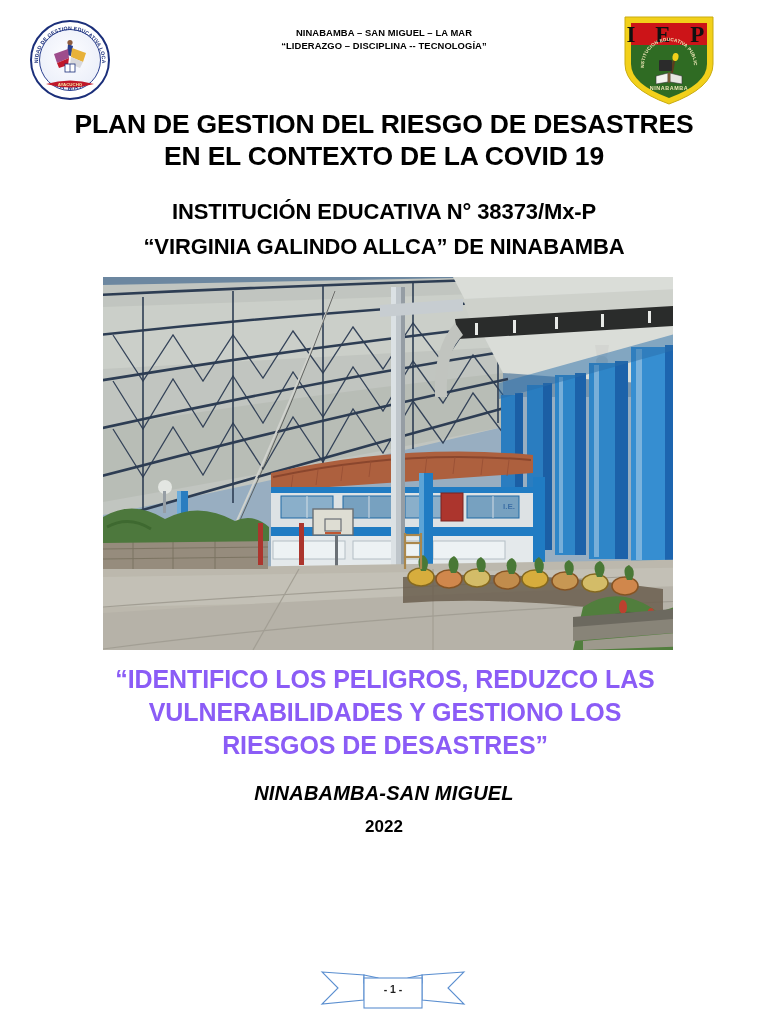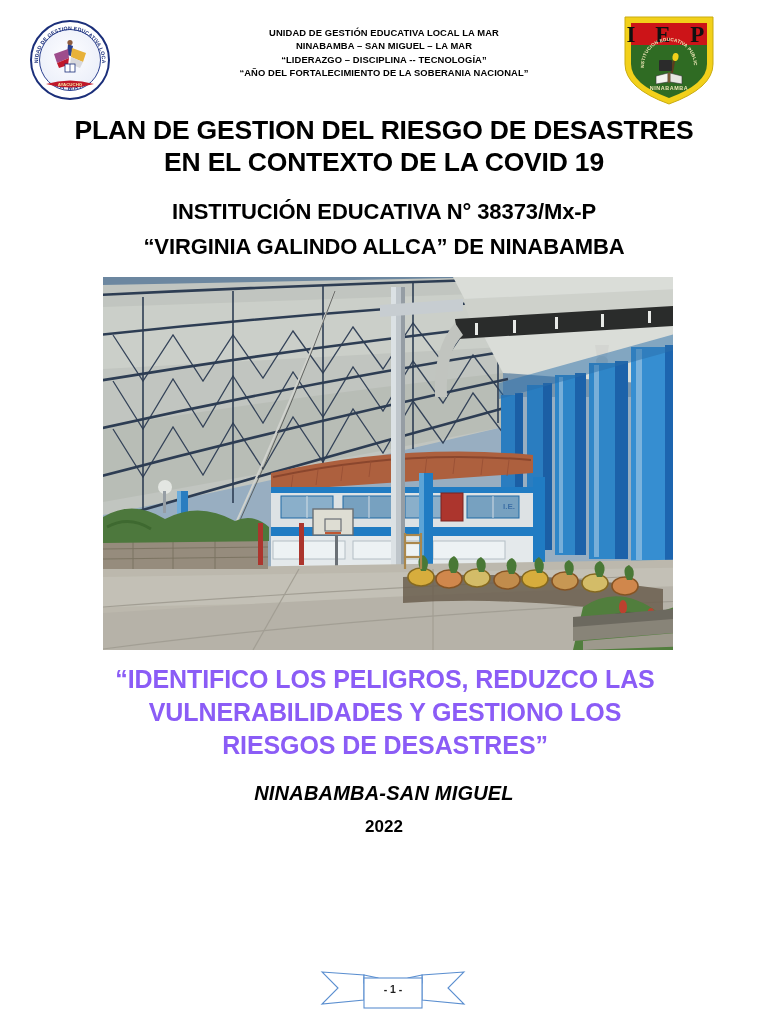--- a/index.html
+++ b/index.html
@@ -73,21 +73,21 @@
     left: 620px;
     top: 14px;
     width: 98px;
     height: 92px;
   }
 
   
   .title-main {
     position: absolute;
     left: 64px;
-    top: 114px;
+    top: 108px;
     width: 640px;
     text-align: center;
     font-size: 26.5px;
     font-weight: bold;
     line-height: 32px;
     letter-spacing: -0.2px;
   }
   .title-sub {
     position: absolute;
     left: 64px;
@@ -203,24 +203,22 @@
         <line x1="0" y1="4" x2="0" y2="12" stroke="#1b2f7a" stroke-width="0.7"></line>
       </g>
       <g transform="translate(44,68)">
         <path d="M -24,0 Q 0,-7 24,0 Q 0,7 -24,0 Z" fill="#c0182a"></path>
         <text x="0" y="2.2" font-size="4.4" font-weight="bold" fill="#f7e7a0" text-anchor="middle" font-family="Liberation Sans, sans-serif">AYACUCHO</text>
       </g>
     </svg>
   </div>
 
   <div class="header-text">
-    <div>UNIDAD DE GESTIÓN EDUCATIVA LOCAL LA MAR</div>
     <div>NINABAMBA – SAN MIGUEL – LA MAR</div>
     <div>“LIDERAZGO – DISCIPLINA -- TECNOLOGÍA”</div>
-    <div>“AÑO DEL FORTALECIMIENTO DE LA SOBERANIA NACIONAL”</div>
   </div>
 
   <div class="logo-iep">
     <svg width="98" height="92" viewBox="0 0 98 92">
       <defs>
         <clipPath id="shieldClip">
           <path d="M 8,6 L 90,6 L 90,50 Q 90,72 49,87 Q 8,72 8,50 Z"></path>
         </clipPath>
         <path id="iepArc" d="M 24,52 A 25,25 0 0 1 74,52"></path>
         <path id="iepArcBot" d="M 27,56 A 22,22 0 0 0 71,56"></path>

